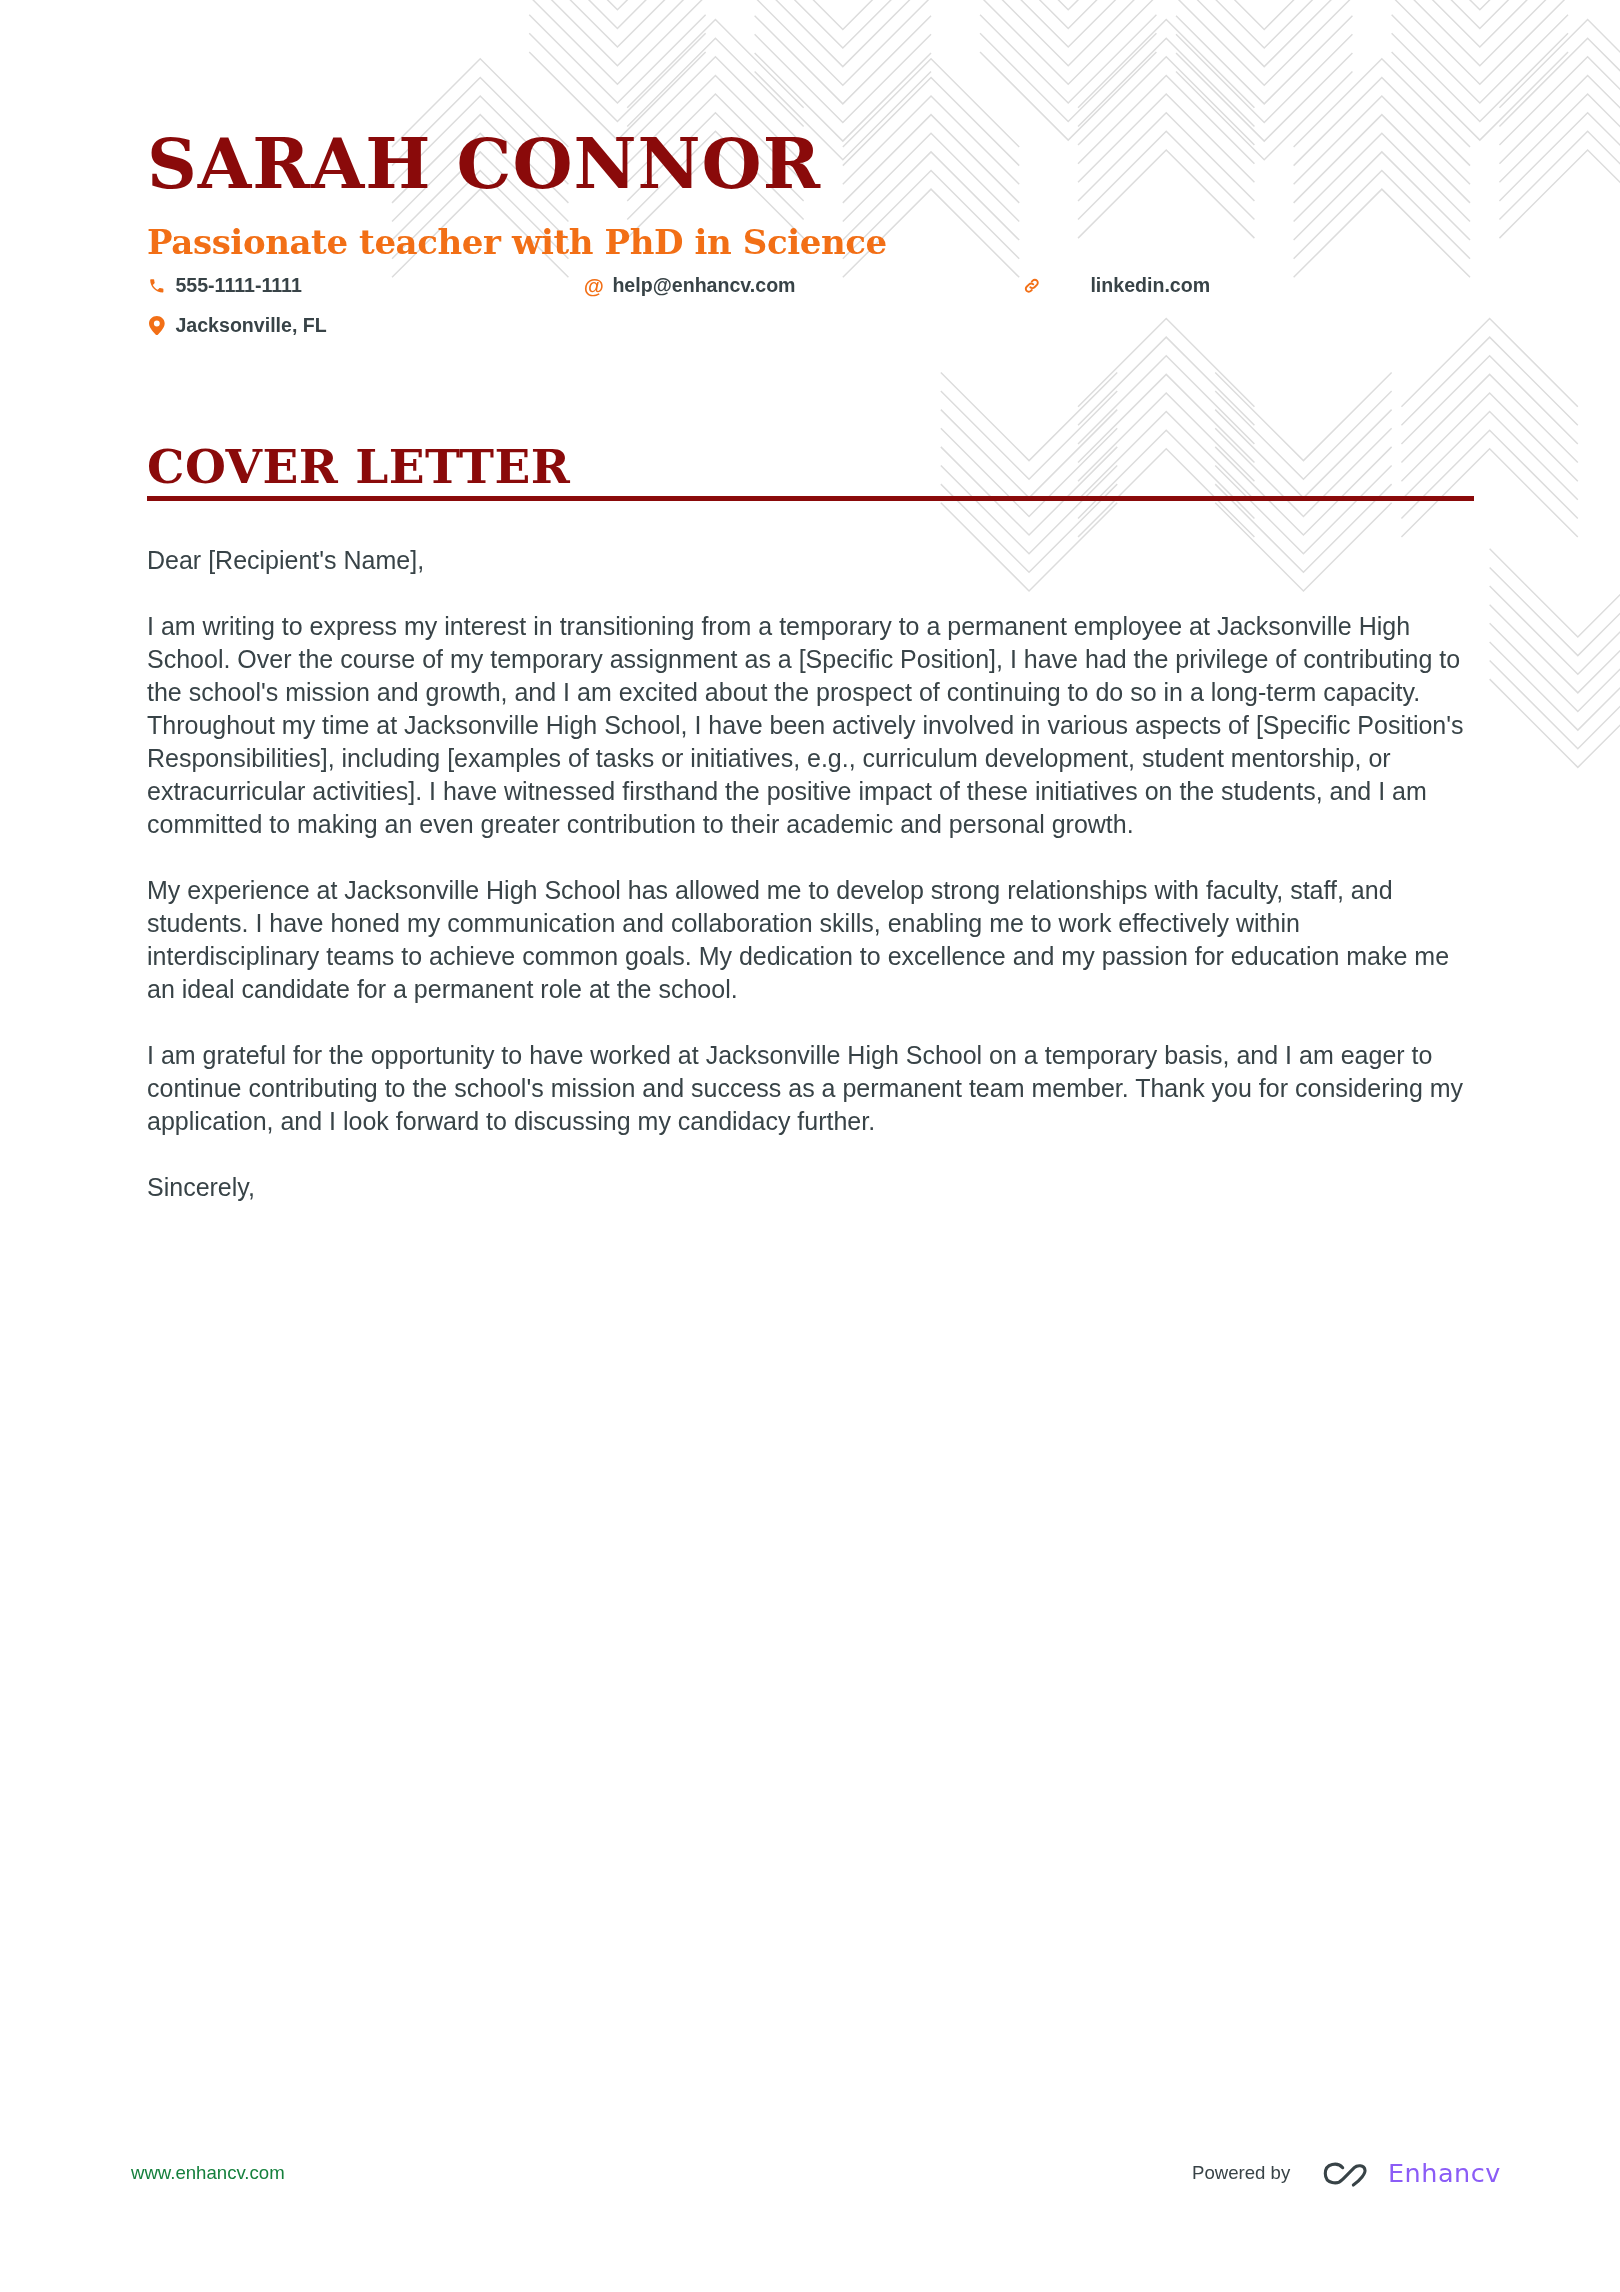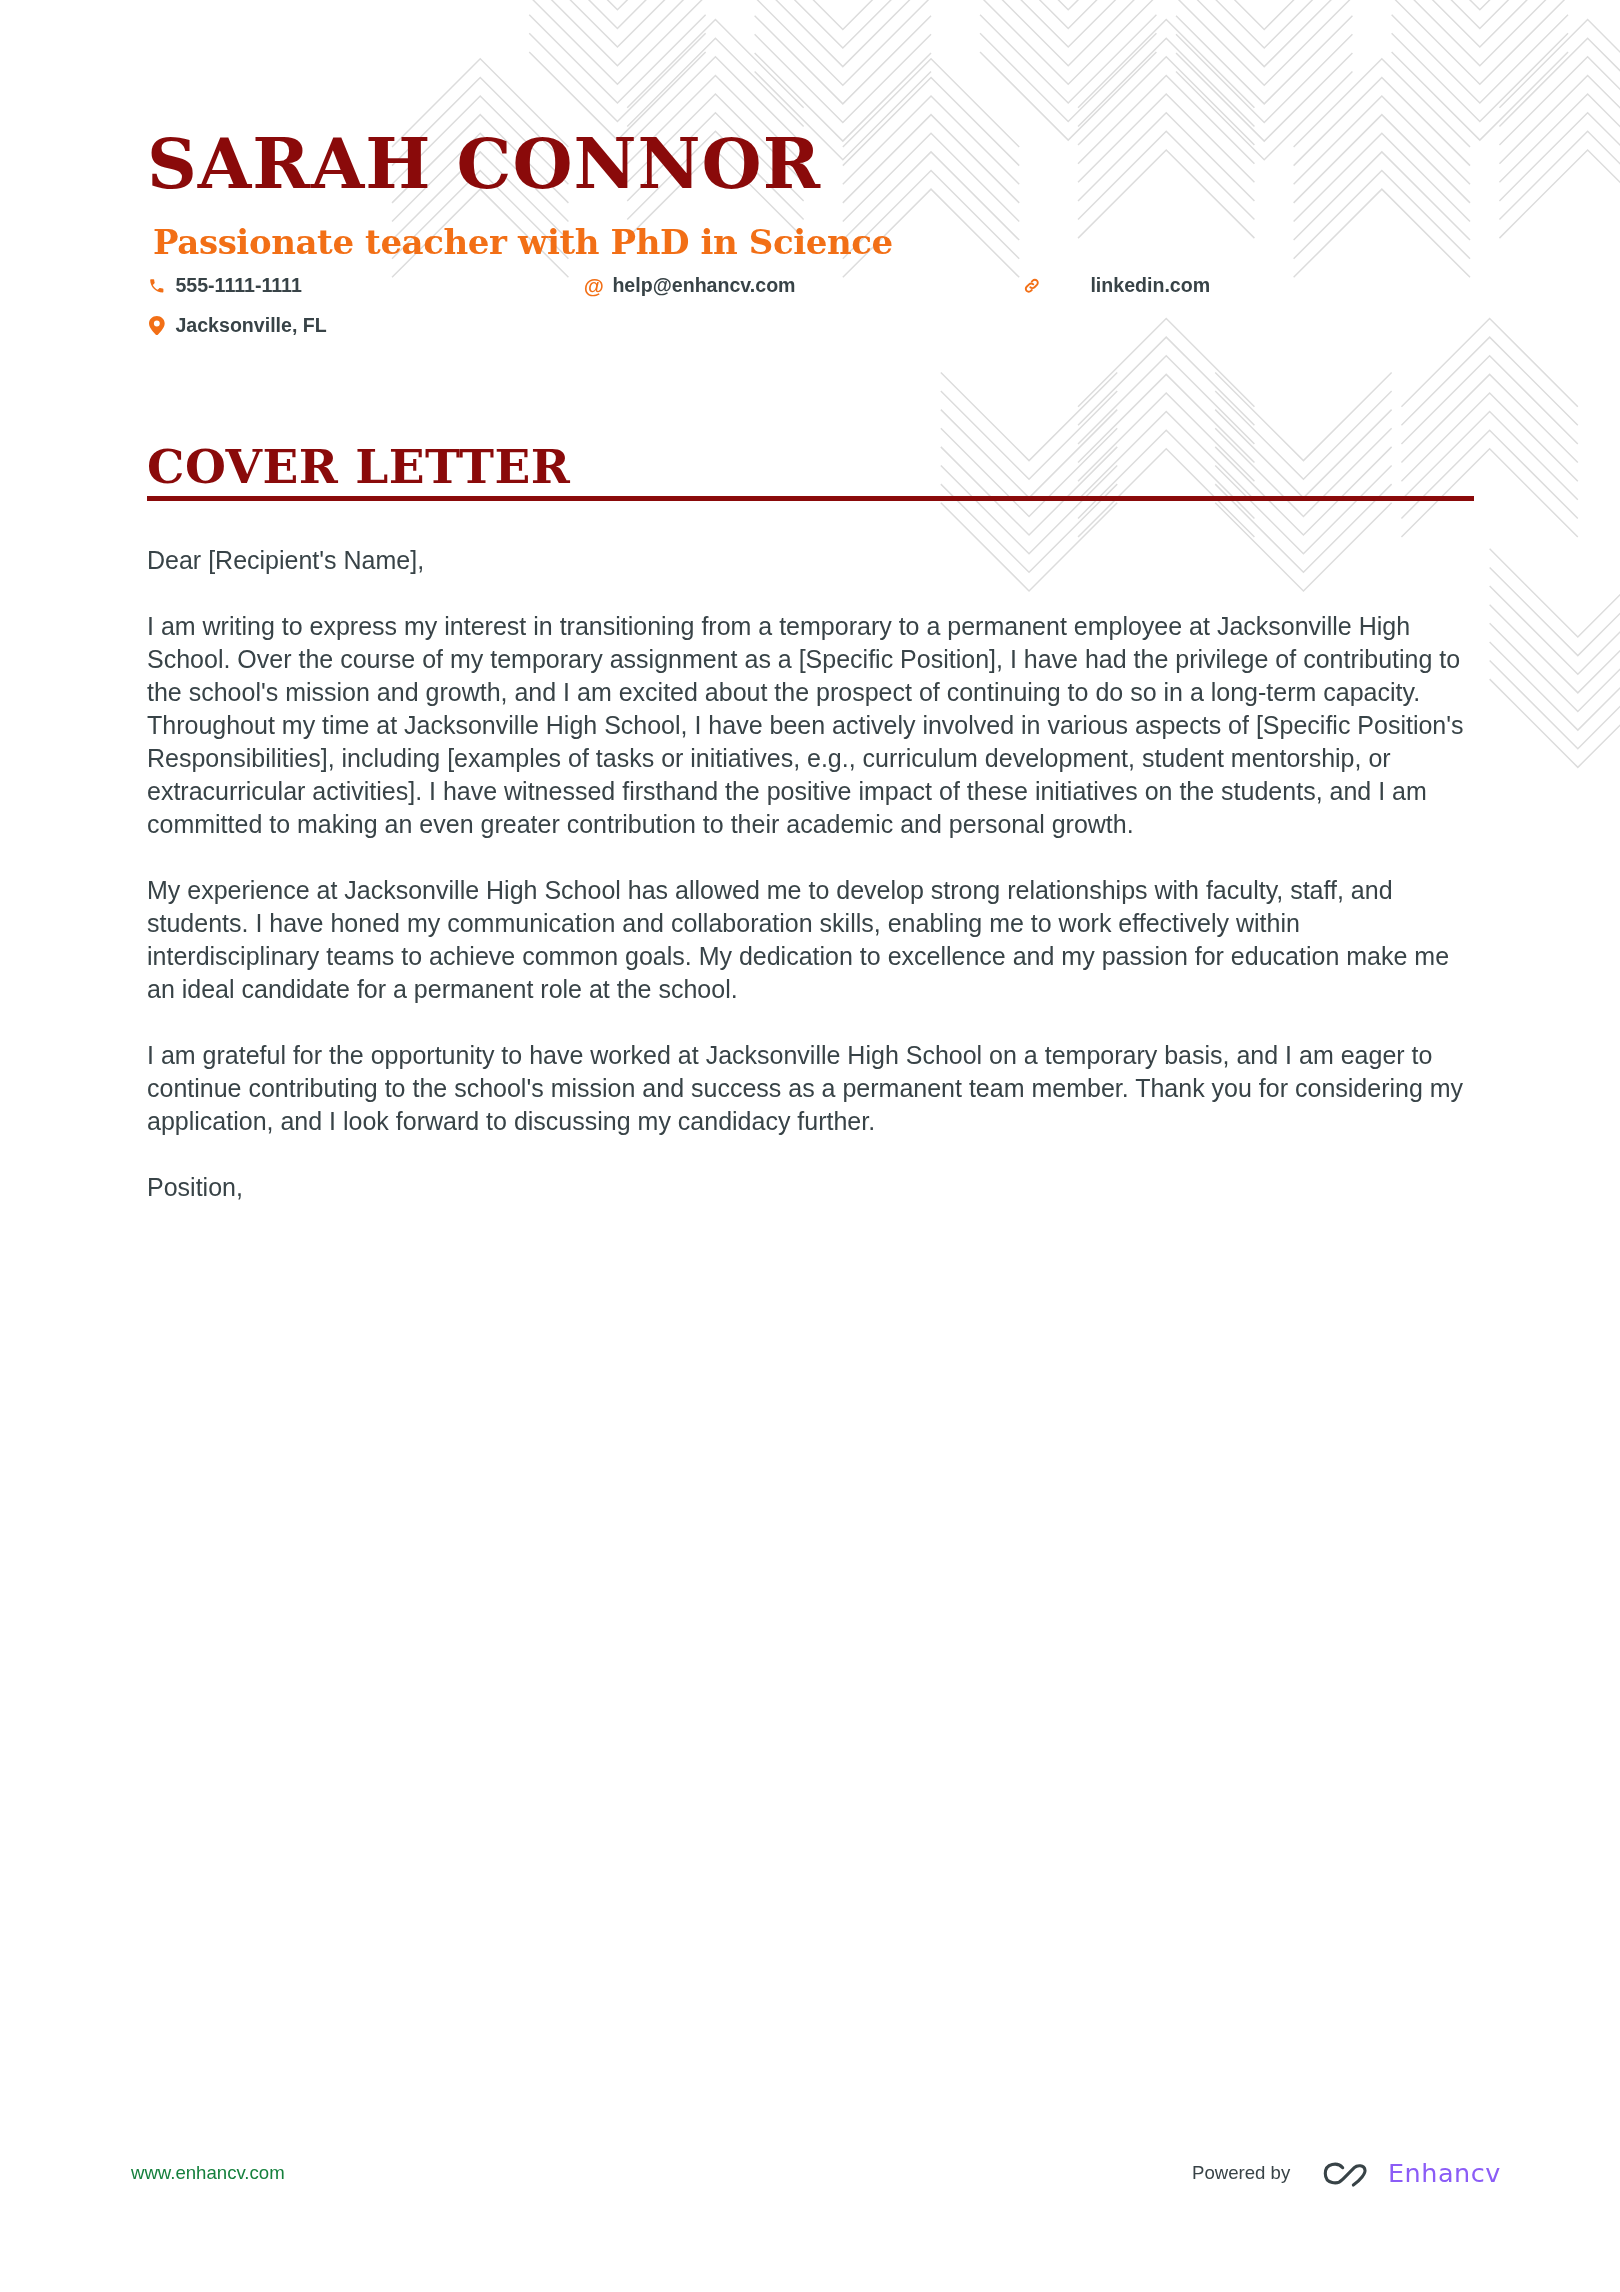--- a/index.html
+++ b/index.html
@@ -11,21 +11,21 @@
   }
   .bg-pattern { position: absolute; left: 0; top: 0; width: 1620px; height: 882px; pointer-events: none; }
   .page { position: absolute; left: 147px; top: 0; width: 1327px; }
   .name {
     position: absolute; left: 0; top: 123px; margin: 0;
     font-family: "DejaVu Serif", serif; font-weight: bold;
     font-size: 69px; line-height: 82px; letter-spacing: 1px;
     color: #8a0a0a; white-space: nowrap;
   }
   .subtitle {
-    position: absolute; left: 6px; top: 221px; margin: 0;
+    position: absolute; left: 0; top: 221px; margin: 0;
     font-family: "DejaVu Serif", serif; font-weight: bold;
     font-size: 34px; line-height: 43px;
     color: #f26f16; white-space: nowrap; letter-spacing: -0.4px;
   }
   .contact {
     position: absolute; display: flex; align-items: center;
     font-family: "Liberation Sans", sans-serif; font-weight: bold;
     font-size: 19.6px; color: #384347; white-space: nowrap;
   }
   .contact .ico { width: 19.6px; height: 19.6px; margin-right: 8.8px; display: inline-flex; align-items: center; justify-content: center; }
@@ -147,21 +147,21 @@
   <div class="body-text">
     <p>Dear [Recipient's Name],</p>
     <div class="gap"></div>
     <p>I am writing to express my interest in transitioning from a temporary to a permanent employee at Jacksonville High School. Over the course of my temporary assignment as a [Specific Position], I have had the privilege of contributing to the school's mission and growth, and I am excited about the prospect of continuing to do so in a long-term capacity.</p>
     <p>Throughout my time at Jacksonville High School, I have been actively involved in various aspects of [Specific Position's Responsibilities], including [examples of tasks or initiatives, e.g., curriculum development, student mentorship, or extracurricular activities]. I have witnessed firsthand the positive impact of these initiatives on the students, and I am committed to making an even greater contribution to their academic and personal growth.</p>
     <div class="gap"></div>
     <p>My experience at Jacksonville High School has allowed me to develop strong relationships with faculty, staff, and students. I have honed my communication and collaboration skills, enabling me to work effectively within interdisciplinary teams to achieve common goals. My dedication to excellence and my passion for education make me an ideal candidate for a permanent role at the school.</p>
     <div class="gap"></div>
     <p>I am grateful for the opportunity to have worked at Jacksonville High School on a temporary basis, and I am eager to continue contributing to the school's mission and success as a permanent team member. Thank you for considering my application, and I look forward to discussing my candidacy further.</p>
     <div class="gap"></div>
-    <p>Position,</p>
+    <p>Sincerely,</p>
     <div class="gap"></div>
   </div>
 </div>
 
 <div class="footer-left">www.enhancv.com</div>
 
 <div class="footer-right">
   <span class="powered">Powered by</span>
   <svg class="brand-logo" viewBox="0 0 56 30" fill="none" stroke="#384347" stroke-width="3.2" stroke-linecap="round" stroke-linejoin="round">
     <path d="M22 9 C17 3 4 4 4 15 C4 26 17 27 22 21 L34 9 C37 6 44 6 45 11 C46 15 40 22 33 27"></path>

